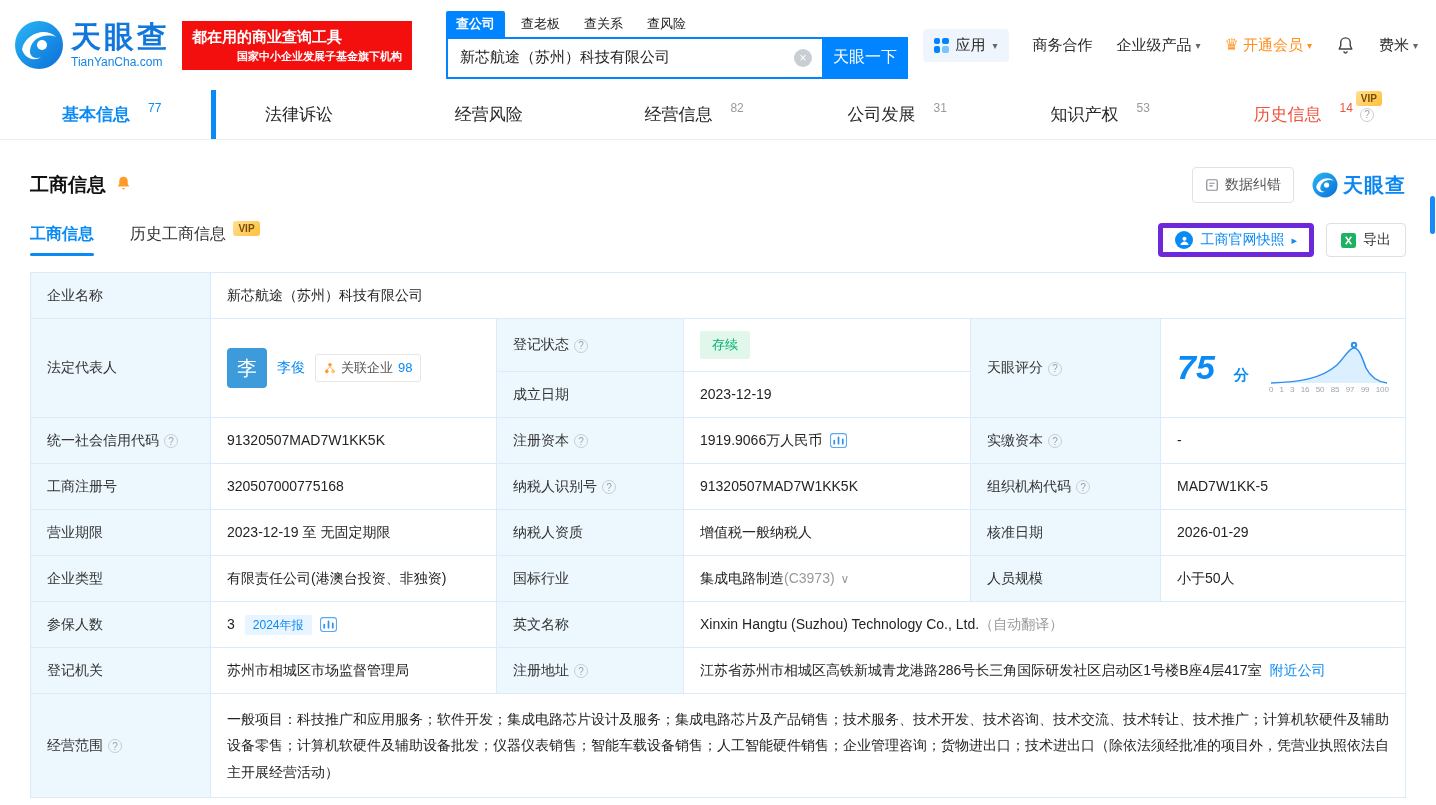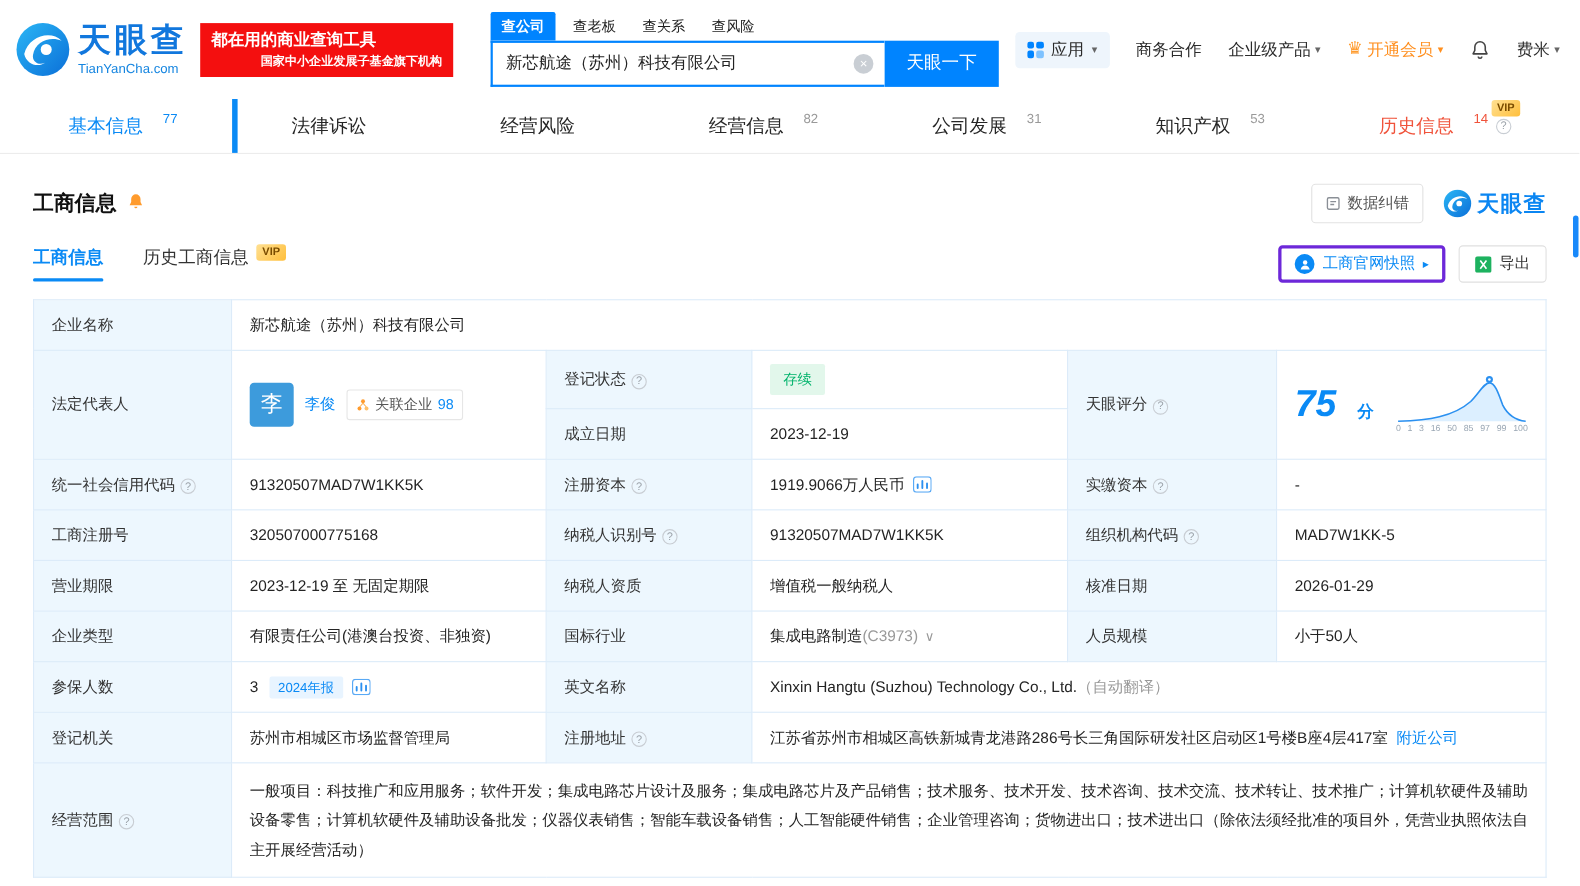--- a/index.html
+++ b/index.html
@@ -21,37 +21,37 @@
   .slogan { background: #f40f0f; color: #fff; padding: 5px 10px; margin-left: 12px; font-size: 15px; font-weight: bold; line-height: 1.5; }
   .slogan .slogan2 { font-size: 11px; font-weight: bold; margin-left: 45px; }
   .search-area { margin-left: 34px; width: 462px; }
   .search-tabs { display: flex; align-items: flex-end; font-size: 13px; height: 25px; }
   .stab { margin-right: 20px; padding: 4px 2px; color: #222; cursor: pointer; }
   .stab.active { background: #0084ff; color: #fff; padding: 4px 10px; border-radius: 2px 2px 0 0; font-weight: bold; margin-right: 14px; }
   .search-row { display: flex; height: 42px; }
   .search-box { position: relative; flex: 1; }
   .search-box input { width: 100%; height: 42px; border: 2px solid #0084ff; border-right: none; padding: 0 34px 0 12px; font-size: 15px; color: #222; outline: none; font-family: inherit; }
   .clear-btn { position: absolute; right: 10px; top: 12px; width: 18px; height: 18px; background: #c9ced4; color: #fff; border-radius: 50%; font-size: 12px; line-height: 1; display: flex; align-items: center; justify-content: center; cursor: pointer; }
-  .search-btn { width: 104px; background: #0084ff; color: #fff; border: none; font-size: 16px; cursor: pointer; font-family: inherit; }
+  .search-btn { width: 86px; background: #0084ff; color: #fff; border: none; font-size: 16px; cursor: pointer; font-family: inherit; }
   .hnav { margin-left: auto; display: flex; align-items: center; gap: 24px; font-size: 15px; color: #2b2b2b; white-space: nowrap; }
   .hnav-item { display: inline-flex; align-items: center; gap: 4px; cursor: pointer; }
   .apps-btn { display: inline-flex; align-items: center; gap: 7px; background: #eef5fc; padding: 7px 11px; border-radius: 4px; cursor: pointer; }
   .grid-icon { width: 15px; height: 15px; display: grid; grid-template-columns: 1fr 1fr; gap: 2px; }
   .grid-icon i { background: #0084ff; border-radius: 2px; }
   .grid-icon i:nth-child(4) { background: #7ec2ff; }
   .caret { font-size: 10px; color: #666; }
   .vip-nav { color: #ff8f1f; }
   .vip-nav .caret { color: #ff8f1f; }
   .crown { color: #ff9b2d; font-size: 16px; line-height: 1; }
   .bell-btn { display: inline-flex; cursor: pointer; }
   
   .main-tabs { height: 50px; display: flex; align-items: center; justify-content: space-between; padding: 0 62px; border-bottom: 1px solid #ececec; position: relative; background: #fff; }
   .mtab { font-size: 17px; color: #262626; display: inline-flex; align-items: center; gap: 2px; cursor: pointer; position: relative; }
   .mtab-count { font-size: 12px; color: #999; position: relative; top: -7px; margin-left: 16px; }
-  .mtab.active .mtab-label { color: #0a8af5; font-weight: normal; }
+  .mtab.active .mtab-label { color: #0a8af5; font-weight: bold; }
   .mtab.active .mtab-count { color: #0a8af5; }
   .mtab.history .mtab-label { color: #f0533b; }
   .mtab.history .mtab-count { color: #f0533b; }
   .blue-divider { position: absolute; left: 211px; top: 0; width: 5px; height: 100%; background: #0a8af5; }
   .vip-tag { background: linear-gradient(135deg, #ffe092, #ffbf3c); color: #7a4c00; font-size: 10px; font-weight: bold; padding: 1px 5px; border-radius: 3px; line-height: 1.3; display: inline-block; }
   .mtab .vip-float { position: absolute; top: -12px; right: -8px; }
   .qmark { display: inline-flex; width: 14px; height: 14px; border: 1px solid #c8cdd3; border-radius: 50%; color: #9aa1a8; font-size: 10px; align-items: center; justify-content: center; margin-left: 5px; flex: none; cursor: pointer; }
   .scroll-hint { position: absolute; right: 1px; top: 196px; width: 5px; height: 38px; background: #1989fa; border-radius: 3px; }
   
   .content { padding: 0 30px; }
@@ -62,21 +62,21 @@
   .correct-btn { display: inline-flex; align-items: center; gap: 6px; border: 1px solid #e2e2e2; background: #fff; border-radius: 4px; padding: 8px 12px; font-size: 14px; color: #555; cursor: pointer; font-family: inherit; }
   .brand { display: flex; align-items: center; gap: 5px; }
   .brand-name { font-size: 20px; font-weight: bold; color: #0b86f2; letter-spacing: 1px; }
   .subtab-row { margin-top: 20px; display: flex; justify-content: space-between; align-items: center; }
   .subtabs { display: flex; gap: 36px; align-items: center; }
   .subtab { font-size: 16px; color: #333; position: relative; padding-bottom: 11px; cursor: pointer; }
   .subtab.active { color: #0a8af5; font-weight: bold; }
   .subtab.active::after { content: ""; position: absolute; left: 0; right: 0; bottom: 0; height: 3px; background: #0a8af5; border-radius: 2px; }
   .subtab .vip-tag { position: relative; top: -7px; margin-left: 3px; }
   .subtab-btns { display: flex; gap: 12px; align-items: center; }
-  .snapshot-btn { display: inline-flex; align-items: center; gap: 7px; height: 34px; padding: 0 12px; background: #fff; border: 3px solid #6d28d9; color: #0a8af5; border-radius: 4px; font-size: 14px; cursor: pointer; font-family: inherit; }
+  .snapshot-btn { display: inline-flex; align-items: center; gap: 7px; height: 34px; padding: 0 12px; background: #fff; border: 5px solid #6d28d9; color: #0a8af5; border-radius: 4px; font-size: 14px; cursor: pointer; font-family: inherit; }
   .person-circle { width: 18px; height: 18px; border-radius: 50%; background: #0a8af5; display: inline-flex; align-items: center; justify-content: center; }
   .arr { font-size: 11px; color: #0a8af5; }
   .export-btn { display: inline-flex; align-items: center; gap: 7px; height: 34px; padding: 0 14px; border: 1px solid #e0e0e0; background: #fff; border-radius: 4px; font-size: 14px; color: #333; cursor: pointer; font-family: inherit; }
   
   .info-table { width: 100%; border-collapse: collapse; margin: 15px 0 18px; table-layout: fixed; }
   .info-table td { border: 1px solid #dcebf9; padding: 12px 16px; font-size: 14px; vertical-align: middle; word-break: break-all; line-height: 1.5; }
   td.lbl { background: #edf7fe; color: #333; }
   td.val { background: #fff; color: #242424; }
   .rep { display: flex; align-items: center; gap: 10px; }
   .avatar { width: 40px; height: 40px; background: #3d9bdc; color: #fff; border-radius: 4px; display: inline-flex; align-items: center; justify-content: center; font-size: 20px; cursor: pointer; flex: none; }

